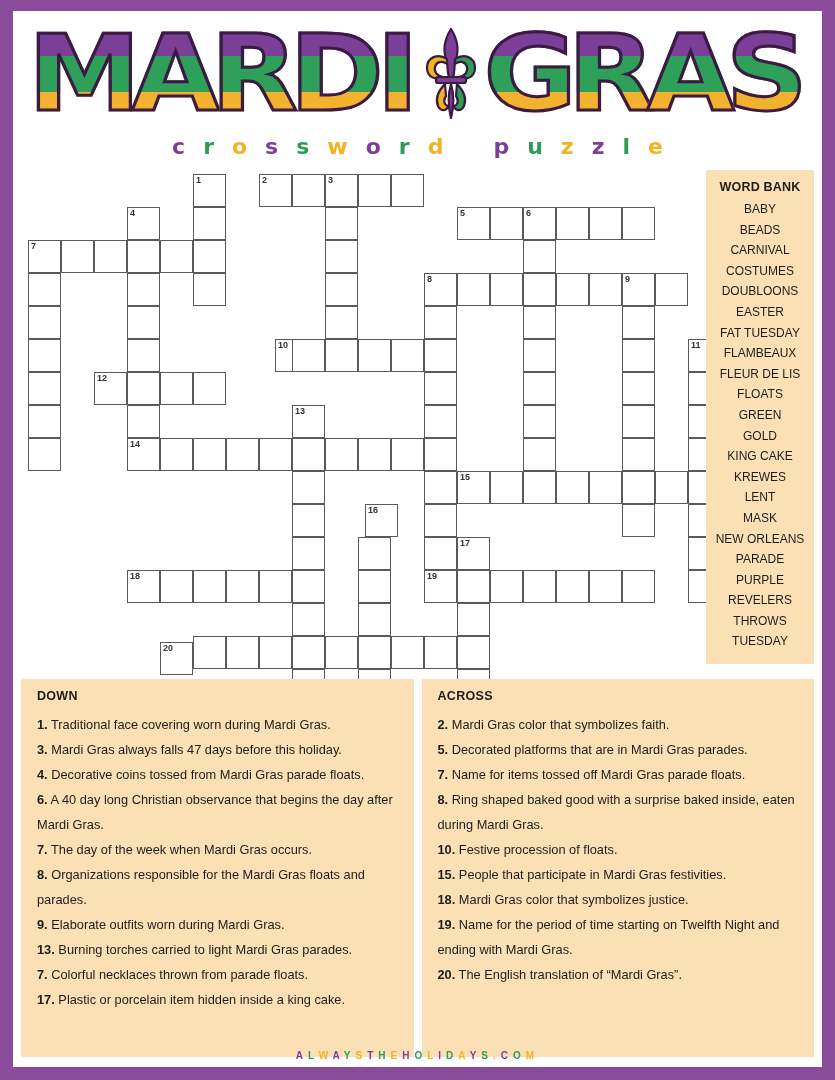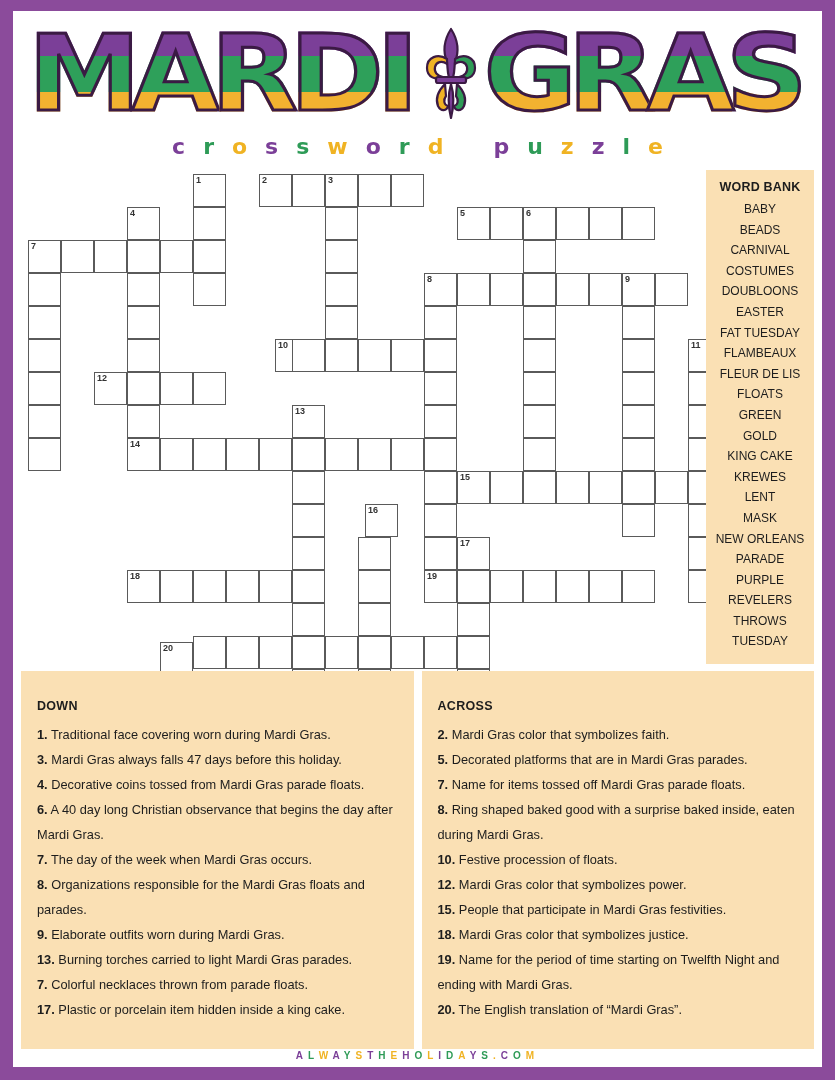--- a/index.html
+++ b/index.html
@@ -152,22 +152,23 @@
     top: 660px;
     width: 809px;
     display: flex;
     gap: 8px;
     padding: 0 8px;
   }
 
   .clue-col {
     background: #FAE0B4;
     width: 396px;
-    padding: 28px 16px 10px 16px;
+    padding: 10px 16px 10px 16px;
     min-height: 378px;
+    margin-top: 8px;
   }
 
   .clue-head {
     font-family: "Liberation Sans", sans-serif;
     font-size: 12.5px;
     font-weight: bold;
     color: #1d1d1d;
     margin-bottom: 9px;
     letter-spacing: 0.3px;
   }
@@ -469,21 +470,20 @@
           </div>
     </div>
     <div class="clue-col">
       <div class="clue-head">ACROSS</div>
       <div id="across-list">
             <p class="clue"><b>2.</b><span> Mardi Gras color that symbolizes faith.</span></p>
             <p class="clue"><b>5.</b><span> Decorated platforms that are in Mardi Gras parades.</span></p>
             <p class="clue"><b>7.</b><span> Name for items tossed off Mardi Gras parade floats.</span></p>
             <p class="clue"><b>8.</b><span> Ring shaped baked good with a surprise baked inside, eaten during Mardi Gras.</span></p>
             <p class="clue"><b>10.</b><span> Festive procession of floats.</span></p>
-            <p class="clue"><b>12.</b><span> Mardi Gras color that symbolizes power.</span></p>
             <p class="clue"><b>15.</b><span> People that participate in Mardi Gras festivities.</span></p>
             <p class="clue"><b>18.</b><span> Mardi Gras color that symbolizes justice.</span></p>
             <p class="clue"><b>19.</b><span> Name for the period of time starting on Twelfth Night and ending with Mardi Gras.</span></p>
             <p class="clue"><b>20.</b><span> The English translation of “Mardi Gras”.</span></p>
           </div>
     </div>
   </div>
 
   <div class="footer" id="footer-row"><span style="color: rgb(123, 63, 152);">A</span><span style="color: rgb(46, 155, 87);">L</span><span style="color: rgb(240, 179, 35);">W</span><span style="color: rgb(123, 63, 152);">A</span><span style="color: rgb(46, 155, 87);">Y</span><span style="color: rgb(240, 179, 35);">S</span><span style="color: rgb(123, 63, 152);">T</span><span style="color: rgb(46, 155, 87);">H</span><span style="color: rgb(240, 179, 35);">E</span><span style="color: rgb(123, 63, 152);">H</span><span style="color: rgb(46, 155, 87);">O</span><span style="color: rgb(240, 179, 35);">L</span><span style="color: rgb(123, 63, 152);">I</span><span style="color: rgb(46, 155, 87);">D</span><span style="color: rgb(240, 179, 35);">A</span><span style="color: rgb(123, 63, 152);">Y</span><span style="color: rgb(46, 155, 87);">S</span><span style="color: rgb(240, 179, 35);">.</span><span style="color: rgb(123, 63, 152);">C</span><span style="color: rgb(46, 155, 87);">O</span><span style="color: rgb(240, 179, 35);">M</span></div>
 

